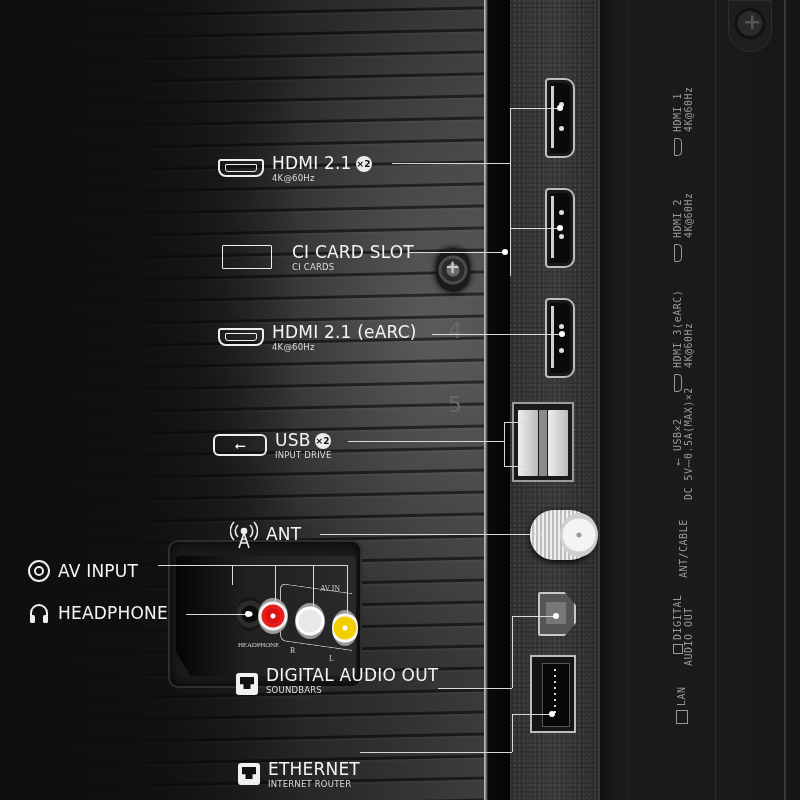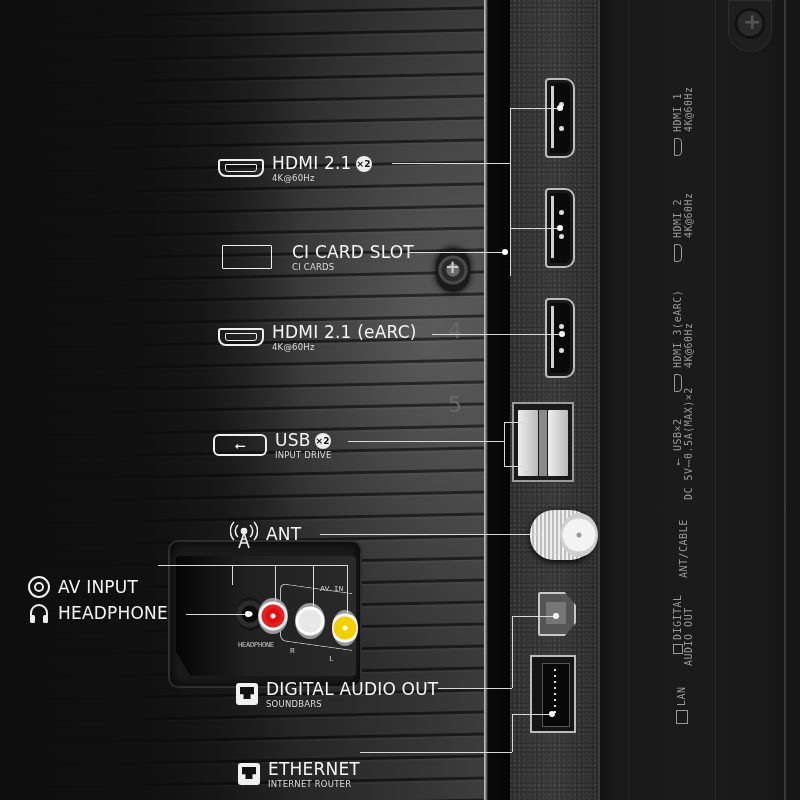--- a/index.html
+++ b/index.html
@@ -77,21 +77,21 @@
   .av-recess { position: absolute; left: 168px; top: 540px; width: 194px; height: 148px; border-radius: 10px;
     background: #1b1b1b; border: 2px solid #2e2e2e; box-shadow: inset 0 0 12px #000; }
   .av-inner { position: absolute; left: 176px; top: 556px; width: 180px; height: 120px; border-radius: 4px;
     background: linear-gradient(90deg, #050505 0%, #111 18%, #202020 40%, #2a2a2a 100%);
     clip-path: polygon(0 0, 100% 0, 100% 100%, 8% 100%, 0 80%); }
   .jack { position: absolute; border-radius: 50%; }
   .jack.hp { left: 236px; top: 597px; width: 28px; height: 34px; background: radial-gradient(circle, #fff 0 2px, #0c0c0c 3px 8px, #2c2c2c 9px 13px, #151515 14px); }
   .jack.red { left: 258px; top: 598px; width: 30px; height: 36px; background: radial-gradient(circle, #fff 0 2px, #d11 3px 7px, #e62020 8px 11px, #f3f3f3 12px 14px, #999 15px); }
   .jack.white { left: 295px; top: 603px; width: 30px; height: 36px; background: radial-gradient(circle, #e8e8e8 0 11px, #fff 12px 14px, #999 15px); }
   .jack.yellow { left: 332px; top: 610px; width: 26px; height: 36px; background: radial-gradient(circle, #fff 0 2px, #f2cf00 3px 11px, #f8f8f8 12px 14px, #999 15px); }
-  .av-tiny { position: absolute; font-family: Liberation Mono, monospace; font-size: 7px; color: #cfcfcf; letter-spacing: -0.2px; }
+  .av-tiny { position: absolute; font-family: Liberation Serif, serif; font-size: 7px; color: #cfcfcf; letter-spacing: -0.2px; }
   .av-bracket { position: absolute; left: 280px; top: 588px; width: 72px; height: 58px; border: 1.5px solid #bdbdbd; border-right: none; border-radius: 6px 0 0 6px; transform: skewY(8deg); }
 
   
   .line { position: absolute; background: #d8d8d8; }
   .h { height: 1px; } .v { width: 1px; }
   .dot { position: absolute; width: 6px; height: 6px; border-radius: 50%; background: #fff; }
 
   
   .callout { position: absolute; display: flex; align-items: center; }
   .callout .title { font-family: "DejaVu Sans", sans-serif; font-size: 17px; font-weight: normal; color: #f4f4f4; letter-spacing: 0.2px; line-height: 20px; white-space: nowrap; }
@@ -275,41 +275,41 @@
           <circle cx="14" cy="12" r="2.5" fill="#eee"></circle>
           <path d="M14 14 L9 29 M14 14 L19 29 M10.5 24 L17.5 24 M11.5 20 L16.5 20"></path>
         </g>
       </svg>
     </div>
     <div class="texts">
         <div class="title">ANT</div>
       </div>
   </div>
 
-  <div class="callout" style="left:28px; top:576px;">
+  <div class="callout" style="left:28px; top:560px;">
     <div class="ico ico-av"></div>
     <div class="texts">
         <div class="title">AV INPUT</div>
       </div>
   </div>
 
   <div class="callout" style="left:28px; top:602px;">
     <div class="ico ico-hp">
       <svg width="22" height="22" viewBox="0 0 22 22">
         <path d="M3 14 V11 A8 8 0 0 1 19 11 V14" fill="none" stroke="#eee" stroke-width="2"></path>
         <rect x="2" y="13" width="5" height="8" rx="1.5" fill="#eee"></rect>
         <rect x="15" y="13" width="5" height="8" rx="1.5" fill="#eee"></rect>
       </svg>
     </div>
     <div class="texts">
         <div class="title">HEADPHONE</div>
       </div>
   </div>
 
-  <div class="callout" style="left:236px; top:679px;">
+  <div class="callout" style="left:236px; top:665px;align-items:flex-end;">
     <div class="ico ico-lan"></div>
     <div class="texts">
       <div class="title">DIGITAL AUDIO OUT</div>
       <div class="sub">SOUNDBARS</div>
     </div>
   </div>
 
   <div class="callout" style="left:238px; top:743px;margin-top:16px;">
     <div class="ico ico-lan"></div>
     <div class="texts">

